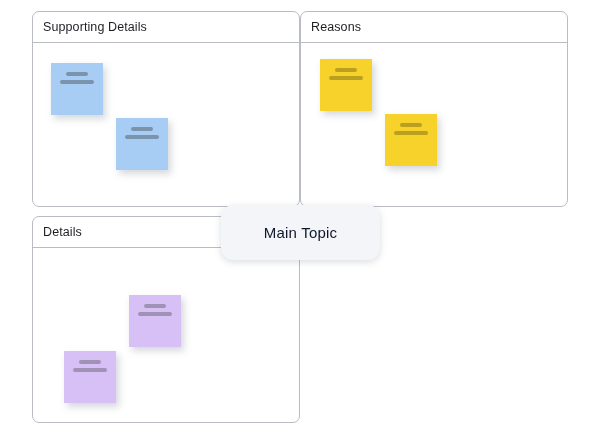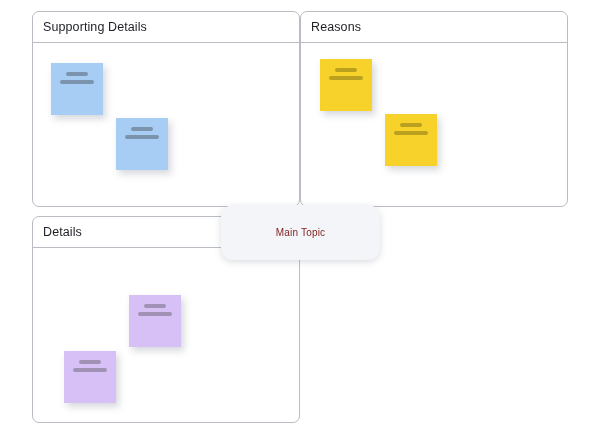--- a/index.html
+++ b/index.html
@@ -84,22 +84,22 @@
     height: 55px;
     background: #f3f5f9;
     border-radius: 12px;
     box-shadow: 0 2px 7px rgba(90,95,110,0.22);
     display: flex;
     align-items: center;
     justify-content: center;
     z-index: 5;
   }
   #center-label {
-    font-size: 10px;
-    color: #7f1d1d;
+    font-size: 15px;
+    color: #0f172a;
     letter-spacing: .2px;
   }
 </style>
 </head>
 <body>
 
 <div id="board">
 
   <div class="quadrant q-tl">
     <div class="quad-header align-left">

